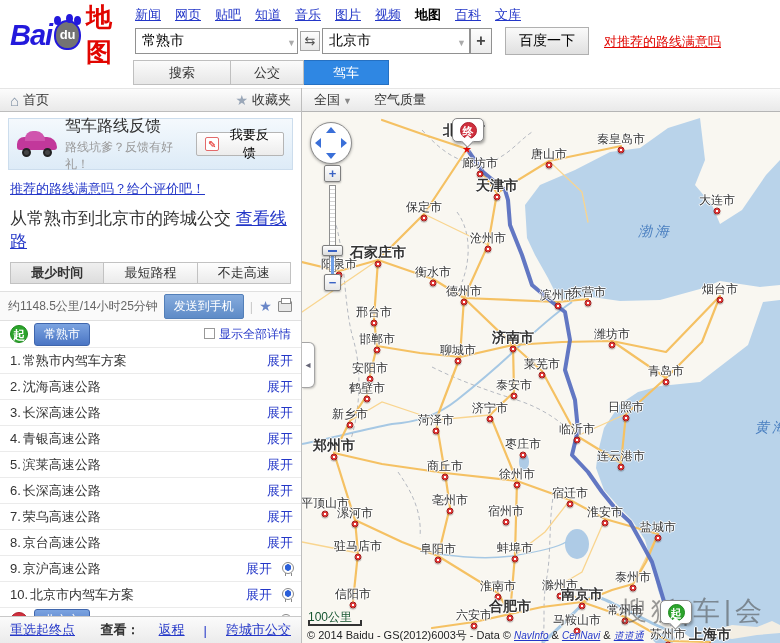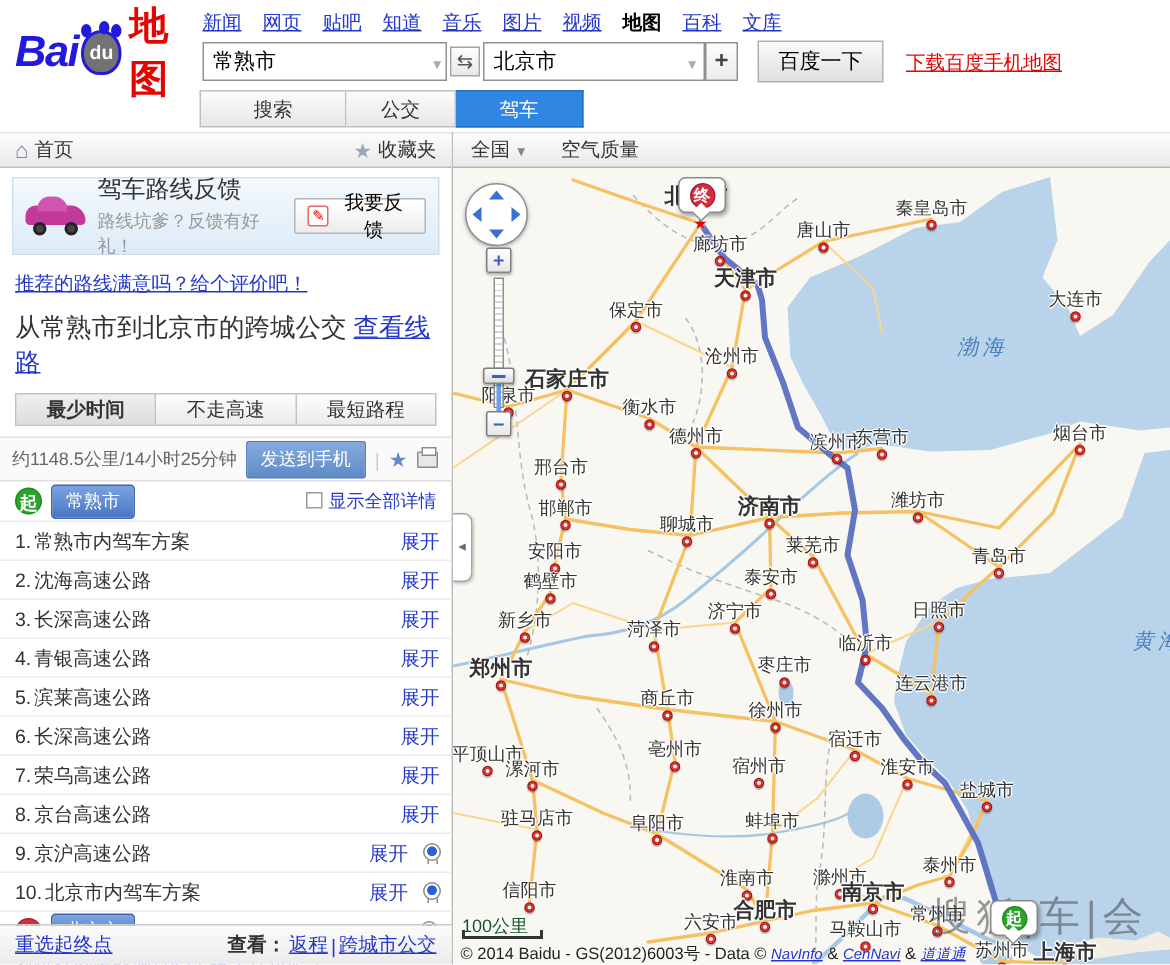--- a/index.html
+++ b/index.html
@@ -73,21 +73,21 @@
   .step { display:flex; align-items:center; height:26px; border-top:1px solid #ebebeb; padding:0 8px 0 10px; font-size:13px; }
   .step .nm { margin-left:2px; }
   .step .expand { margin-left:auto; text-decoration:none; font-size:13px; }
   .sv-ico { position:relative; width:12px; height:14px; margin-left:9px; flex:none; cursor:pointer; }
   .sv-ico:before { content:""; position:absolute; left:1px; top:0; width:10px; height:10px; border:1px solid #8a8a8a; border-radius:50%; background:radial-gradient(circle at 50% 45%, #2b5fd9 0 3px, #fff 3.5px); }
   .sv-ico:after { content:""; position:absolute; left:3.5px; bottom:0; width:5px; height:3px; border-left:1.5px solid #8a8a8a; border-right:1.5px solid #8a8a8a; }
   #end-row { border-top:1px solid #ebebeb; }
   #end-row .sv-ico { margin-left:auto; }
   #clipped { height:10px; overflow:hidden; padding:0 10px; color:#2437c8; font-size:13px; }
   #side-foot { position:absolute; left:0; bottom:0; width:301px; height:27px; background:linear-gradient(#fbfbfb,#ebebeb); border-top:1px solid #c9c9c9; display:flex; align-items:center; padding:0 10px; font-size:13px; }
-  #side-foot .right { margin-left:auto; display:flex; gap:2px; align-items:center; }
+  #side-foot .right { margin-left:auto; display:flex; gap:19px; align-items:center; }
   #side-foot .vlabel { font-weight:bold; color:#333; }
   #side-foot .bar { color:#2437c8; }
 
   
   #map { position:absolute; left:302px; top:88px; width:478px; height:555px; }
   #map-top { height:24px; background:linear-gradient(#fcfcfc,#e9e9e9); border-top:1px solid #e5e5e5; border-bottom:1px solid #b5b5b5; display:flex; align-items:center; gap:22px; padding:0 12px; font-size:13px; }
   #map-top .caret { font-size:9px; color:#888; margin-left:3px; }
   #canvas { position:relative; width:478px; height:531px; background:#f9f7f1; overflow:hidden; cursor:grab; }
   #canvas svg { position:absolute; left:0; top:0; }
   #labels { position:absolute; left:0; top:0; width:100%; height:100%; pointer-events:none; }
@@ -142,21 +142,21 @@
         <a>百科</a>
         <a>文库</a>
       </div>
     <input id="from-input" class="srch-input" value="常熟市" style="">
     <span class="in-caret" style="left:287px;">▼</span>
     <div id="swap-btn">⇆</div>
     <input id="to-input" class="srch-input" value="北京市" style="">
     <span class="in-caret" style="left:457px;">▼</span>
     <div id="add-btn">+</div>
     <button id="submit-btn">百度一下</button>
-    <a id="dl-link">下载百度手机地图</a>
+    <a id="dl-link">对推荐的路线满意吗</a>
     <div id="mode-tabs">
         <div class="mode-tab t0">搜索</div>
         <div class="mode-tab t1">公交</div>
         <div class="mode-tab t2 active">驾车</div>
       </div>
   </div>
 
   <div id="sidebar">
     <div id="side-top" class="strip">
       <span class="grp">
@@ -186,22 +186,22 @@
       </button>
     </div>
 
     <a id="rate-link">推荐的路线满意吗？给个评价吧！</a>
     <div id="cross-line">
       <span>从常熟市到北京市的跨城公交 </span><a>查看线路</a>
     </div>
 
     <div id="route-tabs">
         <div class="rtab active">最少时间</div>
+        <div class="rtab">最短路程</div>
         <div class="rtab">不走高速</div>
-        <div class="rtab">最短路程</div>
       </div>
 
     <div id="summary">
       <span class="dist">约1148.5公里/14小时25分钟</span>
       <button id="send-btn">发送到手机</button>
       <span class="sep">|</span>
       <span class="fav">★</span>
       <span class="print-ico"></span>
     </div>
 

